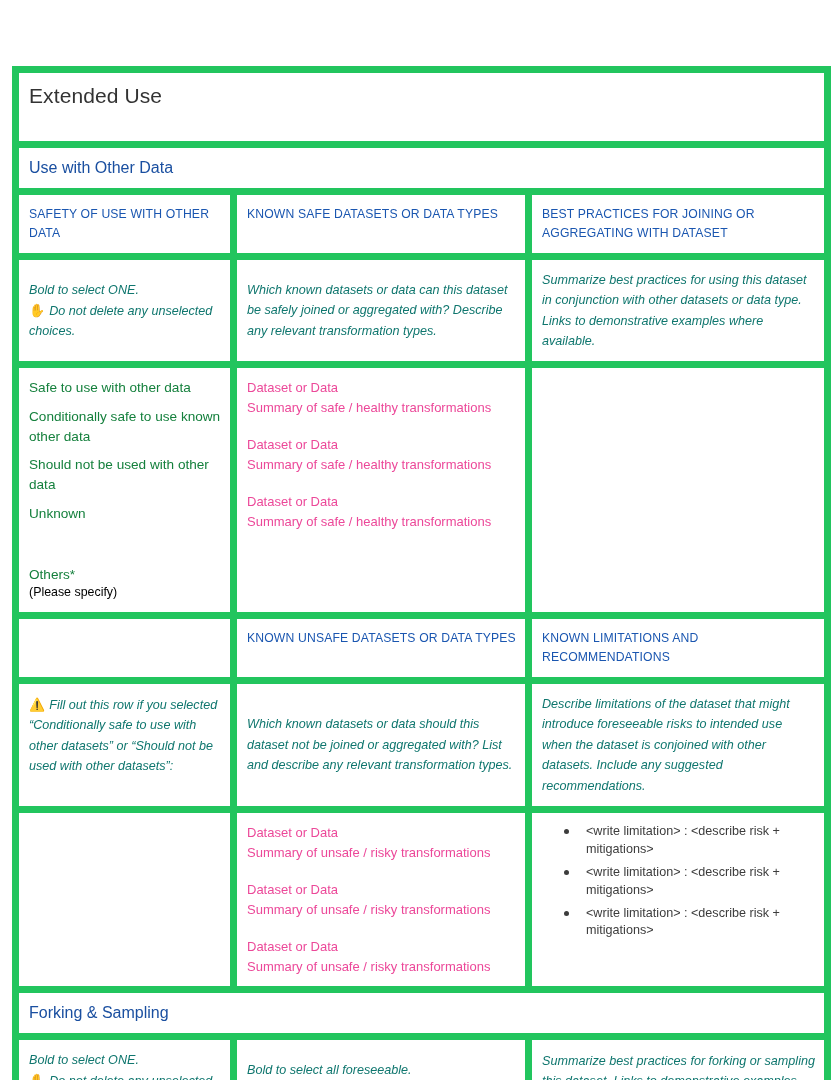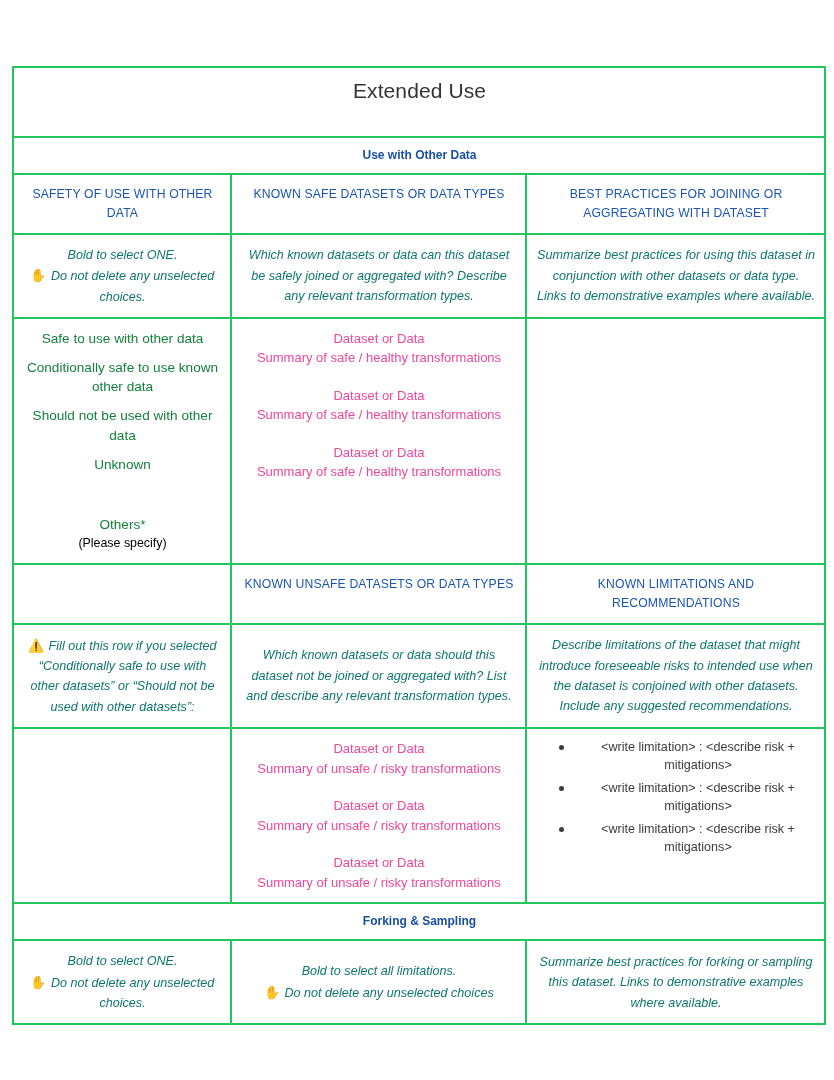--- a/index.html
+++ b/index.html
@@ -22,25 +22,24 @@
   }
 
   table.doc-table {
     border-collapse: collapse;
     table-layout: fixed;
     width: 812px;
     background: #ffffff;
   }
 
   table.doc-table td {
-    border: 2px solid #22c55e;
+    border: 7px solid #22c55e;
     vertical-align: top;
     padding: 10px 9px 10px 10px;
     background: #ffffff;
-    text-align: center;
   }
 
   
   col.c1 { width: 218px; }
   col.c2 { width: 295px; }
   col.c3 { width: 299px; }
 
   
   td.title-band {
     background: #f1f5f6;
@@ -54,22 +53,22 @@
     line-height: 1.25;
     letter-spacing: 0.1px;
   }
 
   
   td.section-band {
     background: #f1f5f6;
     padding: 13px 10px 14px 14px;
   }
   .section-title {
-    font-size: 12px;
-    font-weight: bold;
+    font-size: 16px;
+    font-weight: normal;
     color: #1a4fa0;
     line-height: 1.25;
   }
 
   
   td.col-head {
     padding: 11px 10px 12px 10px;
     background: #ffffff;
   }
   .col-head-text {
@@ -297,21 +296,21 @@
 
 
       <tr>
         <td class="hint">
           <div class="hint-text">Bold to select ONE.</div>
           <div class="hint-text">
             <span class="emoji">✋</span><span>Do not delete any unselected choices.</span>
           </div>
         </td>
         <td class="hint mid">
-          <div class="hint-text">Bold to select all limitations.</div>
+          <div class="hint-text">Bold to select all foreseeable.</div>
           <div class="hint-text">
             <span class="emoji">✋</span><span>Do not delete any unselected choices</span>
           </div>
         </td>
         <td class="hint mid">
           <div class="hint-text">Summarize best practices for forking or sampling this dataset. Links to demonstrative examples where available.</div>
         </td>
       </tr>
 
     </tbody>

